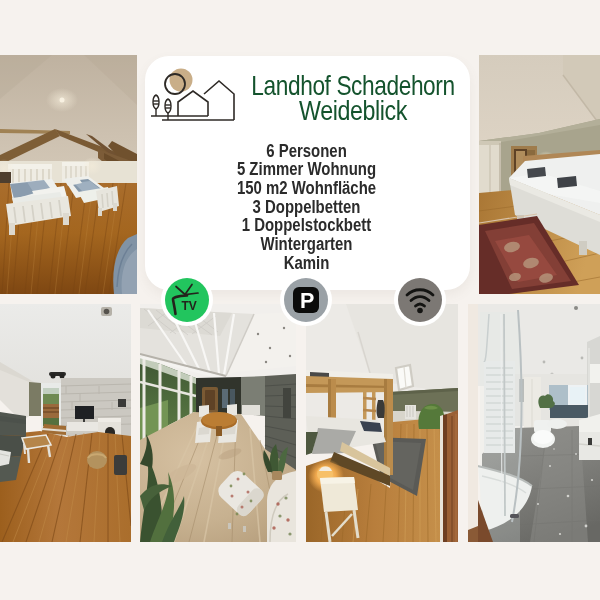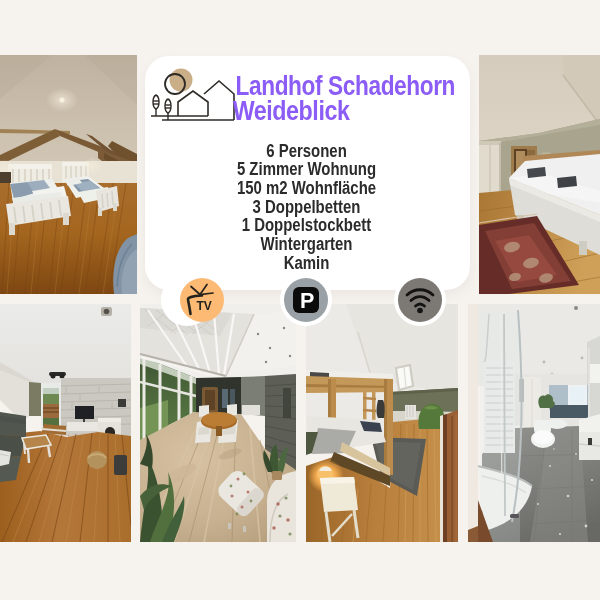--- a/index.html
+++ b/index.html
@@ -716,37 +716,37 @@
   </g>
   <g stroke="#2e2a26" stroke-width="1.6" fill="none">
     <polyline points="33,56 33,42 48,31 63,42 63,56"></polyline>
     <polyline points="59,34 74,21 89,34 89,60"></polyline>
     <line x1="6" y1="56" x2="63" y2="56"></line>
     <line x1="17" y1="60" x2="89" y2="60"></line>
   </g>
 </svg>
 </div>
 
-<div class="abs" style="left:208px;top:74px;width:290px;text-align:left;color:#8b5cf6;font-weight:bold;font-size:28px;line-height:24.5px;">
+<div class="abs" style="left:208px;top:74px;width:290px;text-align:center;color:#14532d;font-weight:normal;font-size:28px;line-height:24.5px;">
   <div id="t1" style="white-space:nowrap;transform:scaleX(0.81);transform-origin:center;letter-spacing:-0.5px;">Landhof Schadehorn</div>
   <div id="t2" style="white-space:nowrap;transform:scaleX(0.83);transform-origin:center;letter-spacing:-0.5px;">Weideblick</div>
 </div>
 
 <div class="abs" style="left:145px;top:141.5px;width:323px;text-align:center;color:#2b2b2b;font-weight:bold;font-size:18px;line-height:18.7px;transform:scaleX(0.83);transform-origin:center;">
   6 Personen<br>
   5 Zimmer Wohnung<br>
   150 m2 Wohnfläche<br>
   3 Doppelbetten<br>
   1 Doppelstockbett<br>
   Wintergarten<br>
   Kamin
 </div>
 
 <div class="abs" style="left:161px;top:274px;width:52px;height:52px;border-radius:50%;background:#ffffff;"></div>
-<div class="abs" style="left:180px;top:278px;width:44px;height:44px;border-radius:50%;background:#fdba74;">
+<div class="abs" style="left:165px;top:278px;width:44px;height:44px;border-radius:50%;background:#22c55e;">
 <svg width="44" height="44" viewBox="0 0 44 44">
   <g stroke="#24231c" fill="none" stroke-linecap="round">
     <path d="M33,15 L20,16.5 L11,8.5" stroke-width="1.7"></path>
     <path d="M20,16.5 L27,6.5" stroke-width="1.7"></path>
     <path d="M22,17.5 C12,18 8,19.5 8,21 C8,23 9.5,28 10.5,36" stroke-width="2.6"></path>
   </g>
   <text x="16.5" y="31.5" font-family="Liberation Sans, sans-serif" font-weight="bold" font-size="12" fill="#24231c">TV</text>
 </svg>
 </div>
 

